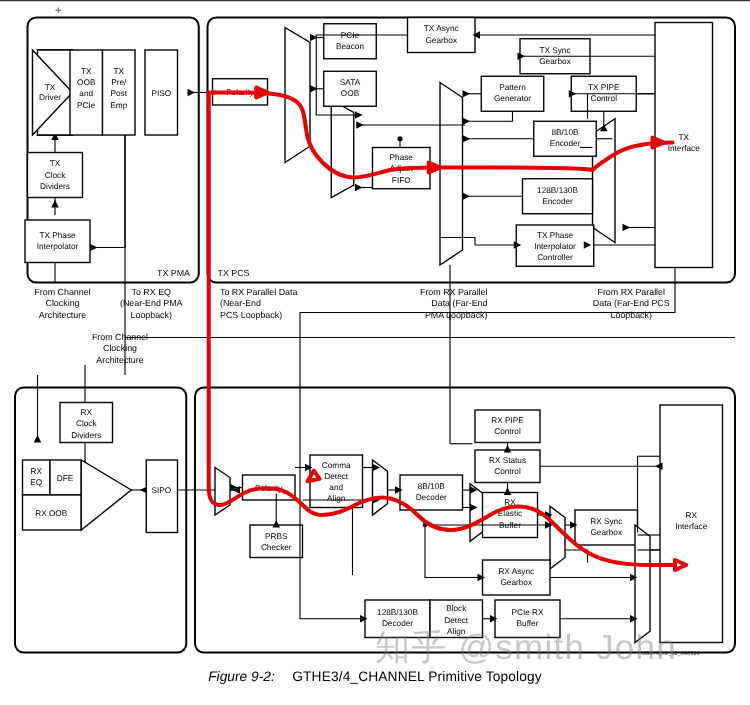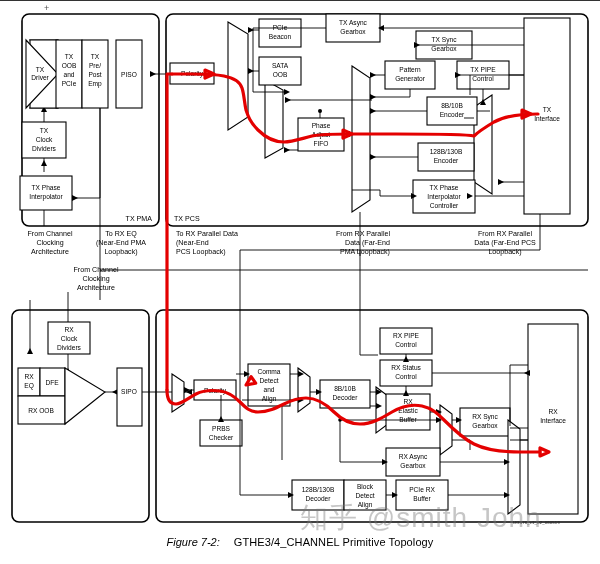--- a/index.html
+++ b/index.html
@@ -412,17 +412,17 @@
     <path class="red" fill="#e40000" stroke="none" d="M214 74 l9 -4 v8 z" transform="rotate(180 214 74)"></path>
     <path class="red" fill="#e40000" stroke="none" d="M246 385 l9 -4 v8 z" transform="rotate(-35 246 385)"></path>
 
     <text class="tiny" x="513" y="524">UG576_c1_02_060519</text>
   </svg>
 
   <div class="wm">知乎 @smith John</div>
 
   <div class="capwrap">
     <span class="cap">
-      <i>Figure 7-2:</i><span class="sp"></span><b>GTHE3/4_CHANNEL Primitive Topology</b>
+      <i>Figure 9-2:</i><span class="sp"></span><b>GTHE3/4_CHANNEL Primitive Topology</b>
     </span>
   </div>
 
 </div>
 
 </body></html>

